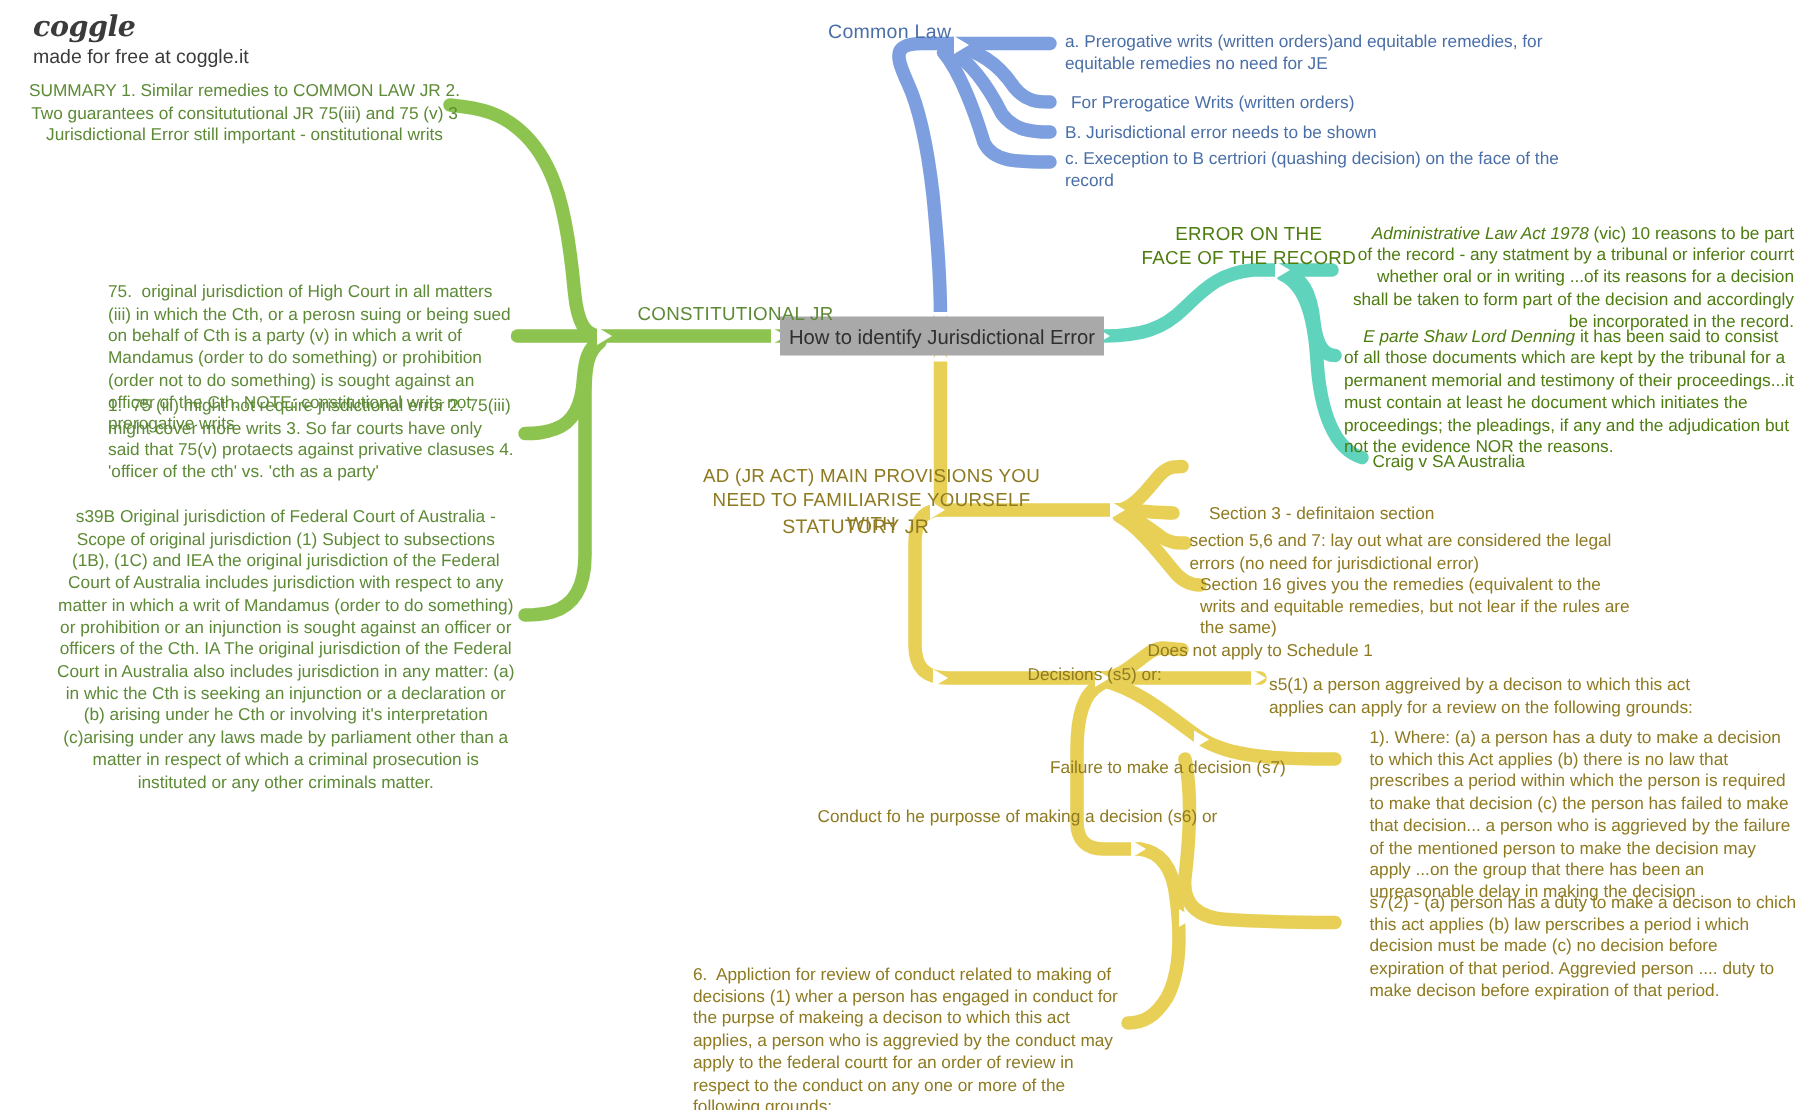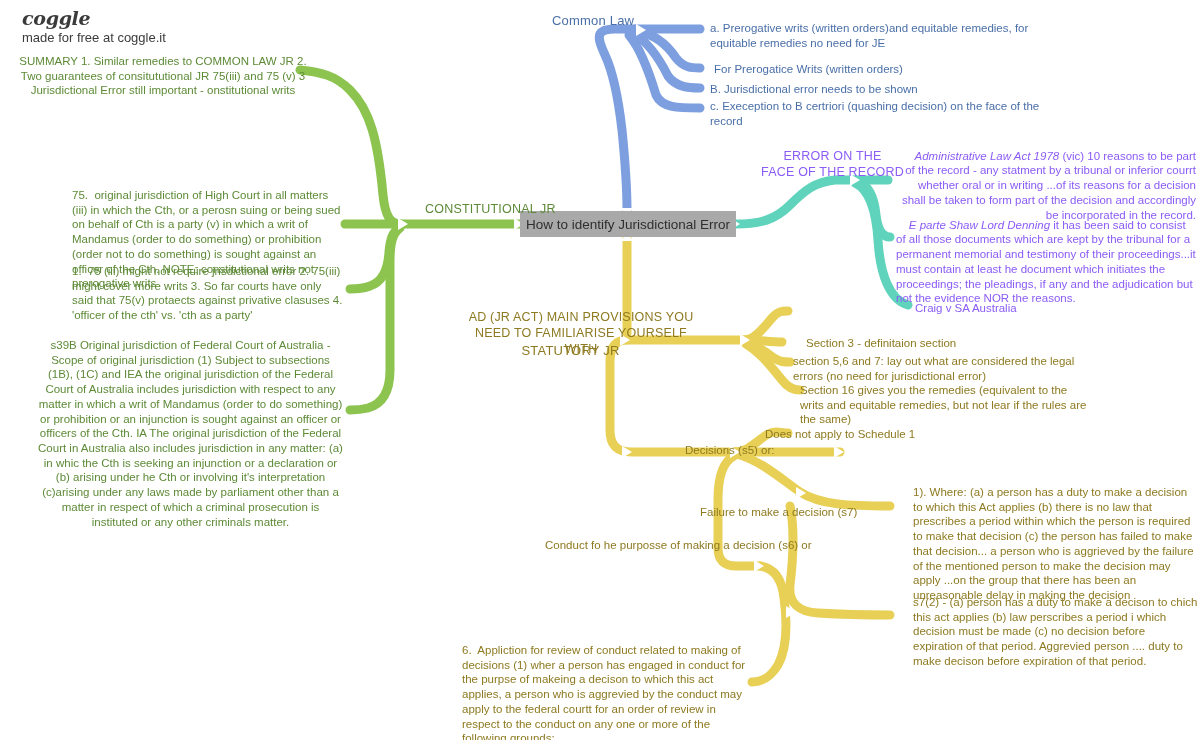--- a/index.html
+++ b/index.html
@@ -48,21 +48,21 @@
     left: 520px; top: 211px;
     width: 216px; height: 26px;
     background: #a9a9a9;
     color: #2f2f2f;
     font-size: 13.5px;
     display: flex; align-items: center; justify-content: center;
     white-space: nowrap;
   }
   .green  { color: #5d8a36; }
   .blue   { color: #4a6fa8; }
-  .teal   { color: #8b5cf6; }
+  .teal   { color: #4d7c0f; }
   .yellow { color: #8e7a21; }
   .heading { font-size: 12.5px; letter-spacing: 0.2px; }
   .heading.big { font-size: 13px; }
   .ital { font-style: italic; }
   .ctr { text-align: center; }
   .rgt { text-align: center; }
   .lft { text-align: left; }
 </style>
 </head>
 <body>
@@ -174,19 +174,20 @@
   <div class="node yellow heading rgt" style="left:460px; top:309px; width:242px;">AD (JR ACT) MAIN PROVISIONS YOU NEED TO FAMILIARISE YOURSELF WITH</div>
   <div class="node yellow heading big ctr" style="left:488px; top:343px; width:165px;">STATUTORY JR</div>
 
   <div class="node yellow lft" style="left:790px; top:336px; width:270px;margin-left:16px;">Section 3 - definitaion section</div>
   <div class="node yellow lft" style="left:793px; top:354px; width:290px;">section 5,6 and 7: lay out what are considered the legal errors (no need for jurisdictional error)</div>
   <div class="node yellow lft" style="left:800px; top:383px; width:290px;">Section 16 gives you the remedies (equivalent to the writs and equitable remedies, but not lear if the rules are the same)</div>
 
 
   <div class="node yellow lft" style="left:685px; top:443px; width:140px;">Decisions (s5) or:</div>
   <div class="node yellow lft" style="left:765px; top:427px; width:200px;">Does not apply to Schedule 1</div>
+  <div class="node yellow lft" style="left:846px; top:450px; width:300px;">s5(1) a person aggreived by a decison to which this act applies can apply for a review on the following grounds:</div>
   <div class="node yellow lft" style="left:700px; top:505px; width:190px;">Failure to make a decision (s7)</div>
   <div class="node yellow lft" style="left:913px; top:485px; width:285px;">1). Where: (a) a person has a duty to make a decision to which this Act applies (b) there is no law that prescribes a period within which the person is required to make that decision (c) the person has failed to make that decision... a person who is aggrieved by the failure of the mentioned person to make the decision may apply ...on the group that there has been an unreasonable delay in making the decision</div>
   <div class="node yellow lft" style="left:913px; top:595px; width:285px;">s7(2) - (a) person has a duty to make a decison to chich this act applies (b) law perscribes a period i which decision must be made (c) no decision before expiration of that period. Aggrevied person .... duty to make decison before expiration of that period.</div>
   <div class="node yellow lft" style="left:545px; top:538px; width:290px;">Conduct fo he purposse of making a decision (s6) or</div>
   <div class="node yellow lft" style="left:462px; top:643px; width:290px;">6.  Appliction for review of conduct related to making of decisions (1) wher a person has engaged in conduct for the purpse of makeing a decison to which this act applies, a person who is aggrevied by the conduct may apply to the federal courtt for an order of review in respect to the conduct on any one or more of the following grounds:</div>
 
 </div>
 
 </body></html>

